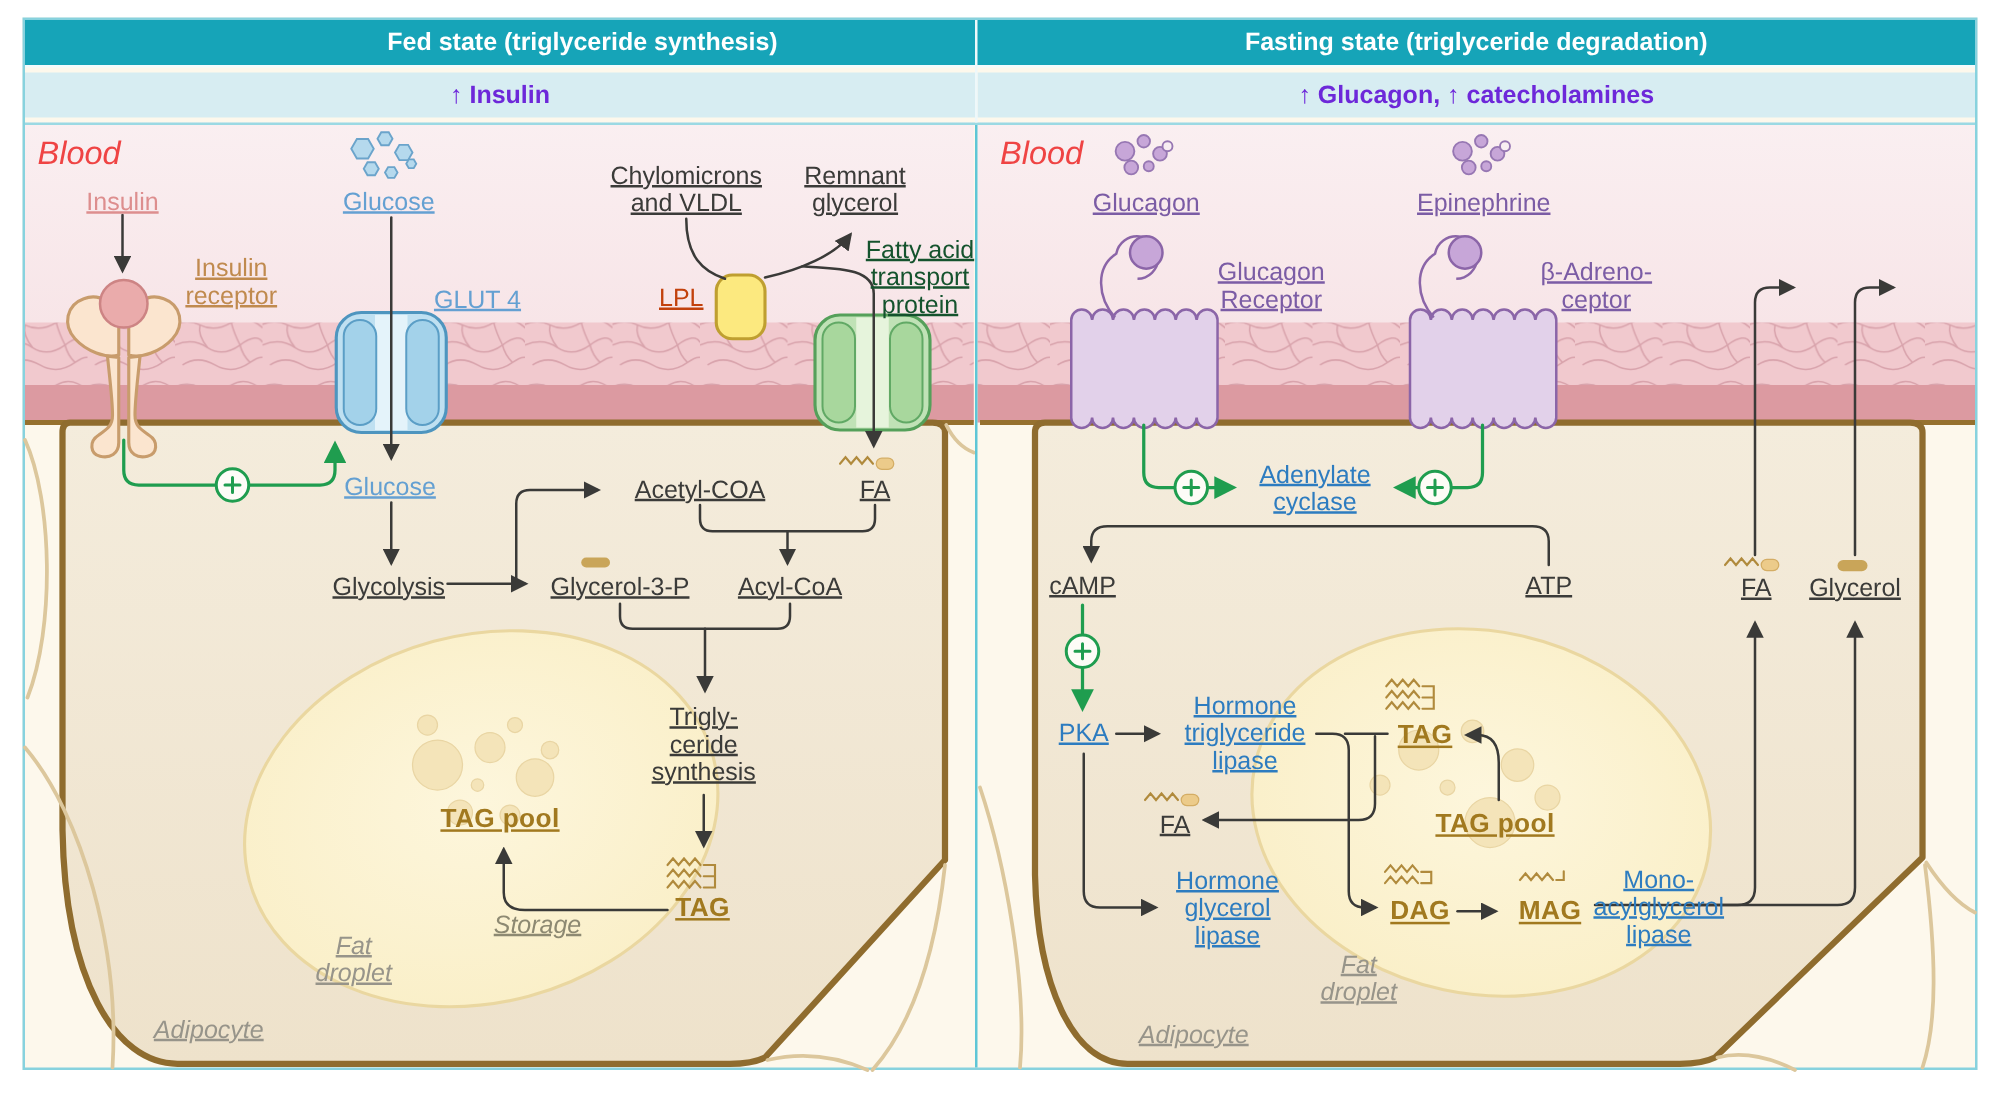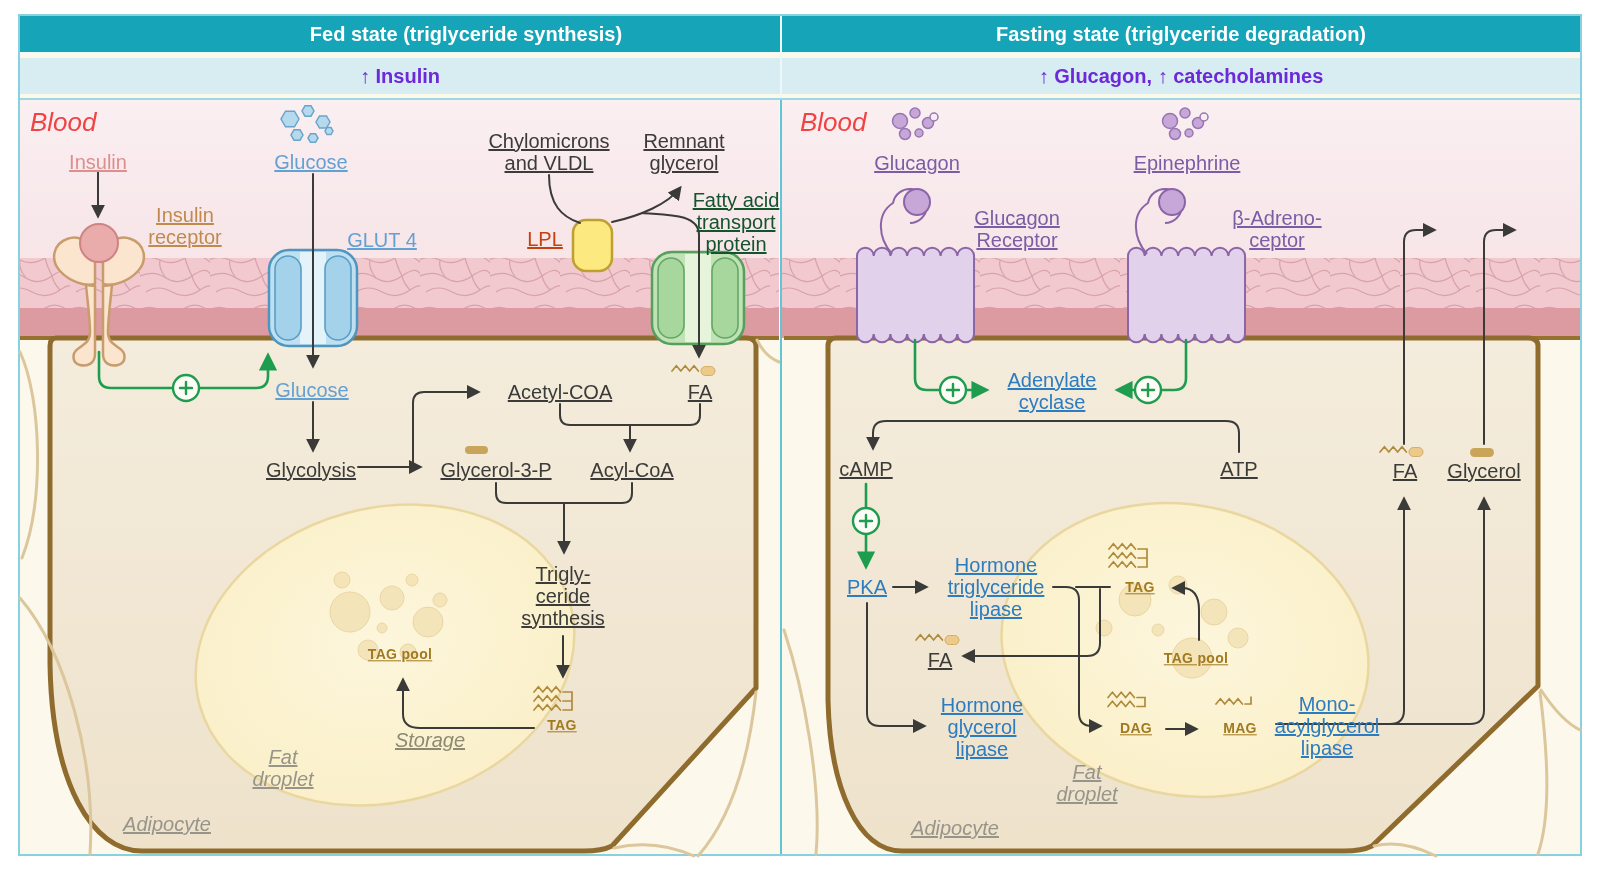--- a/index.html
+++ b/index.html
@@ -5,21 +5,21 @@
   html,body{margin:0;padding:0;background:#ffffff;font-family:"Liberation Sans",sans-serif;}
   .canvas{position:relative;width:1600px;height:888px;background:#ffffff;overflow:hidden;}
   .frame{position:absolute;left:18px;top:14px;width:1564px;height:842px;border:2px solid #87d2de;background:#fdf8ec;box-sizing:border-box;}
   .hcell{position:absolute;display:flex;align-items:center;justify-content:center;font-weight:700;font-size:20px;}
   .h1{top:16px;height:36px;background:#16a4b8;color:#ffffff;}
   .h2{top:58px;height:36px;background:#d7edf2;color:#6d28d9;}
   .hline{position:absolute;left:20px;width:1560px;}
   .lb{position:absolute;transform:translate(-50%,-50%);font-size:20px;line-height:1.1;text-align:center;white-space:pre-line;color:#3b3b39;text-decoration:underline;}
   .lba{position:absolute;font-size:26px;line-height:1.1;color:#ef4444;font-style:italic;}
   .it{font-style:italic;}
-  .mol{font-weight:700;font-size:14px;color:#a1791f;letter-spacing:.3px;}
+  .mol{font-weight:700;font-size:21px;color:#a1791f;letter-spacing:.3px;}
   .blue{color:#2d7cc0;}
   .lblue{color:#64a0d2;}
   .purp{color:#7b5ca5;}
   .gray{color:#97948a;}
   svg{position:absolute;left:0;top:0;}
 </style>
 </head>
 <body>
 
 <div class="canvas">

